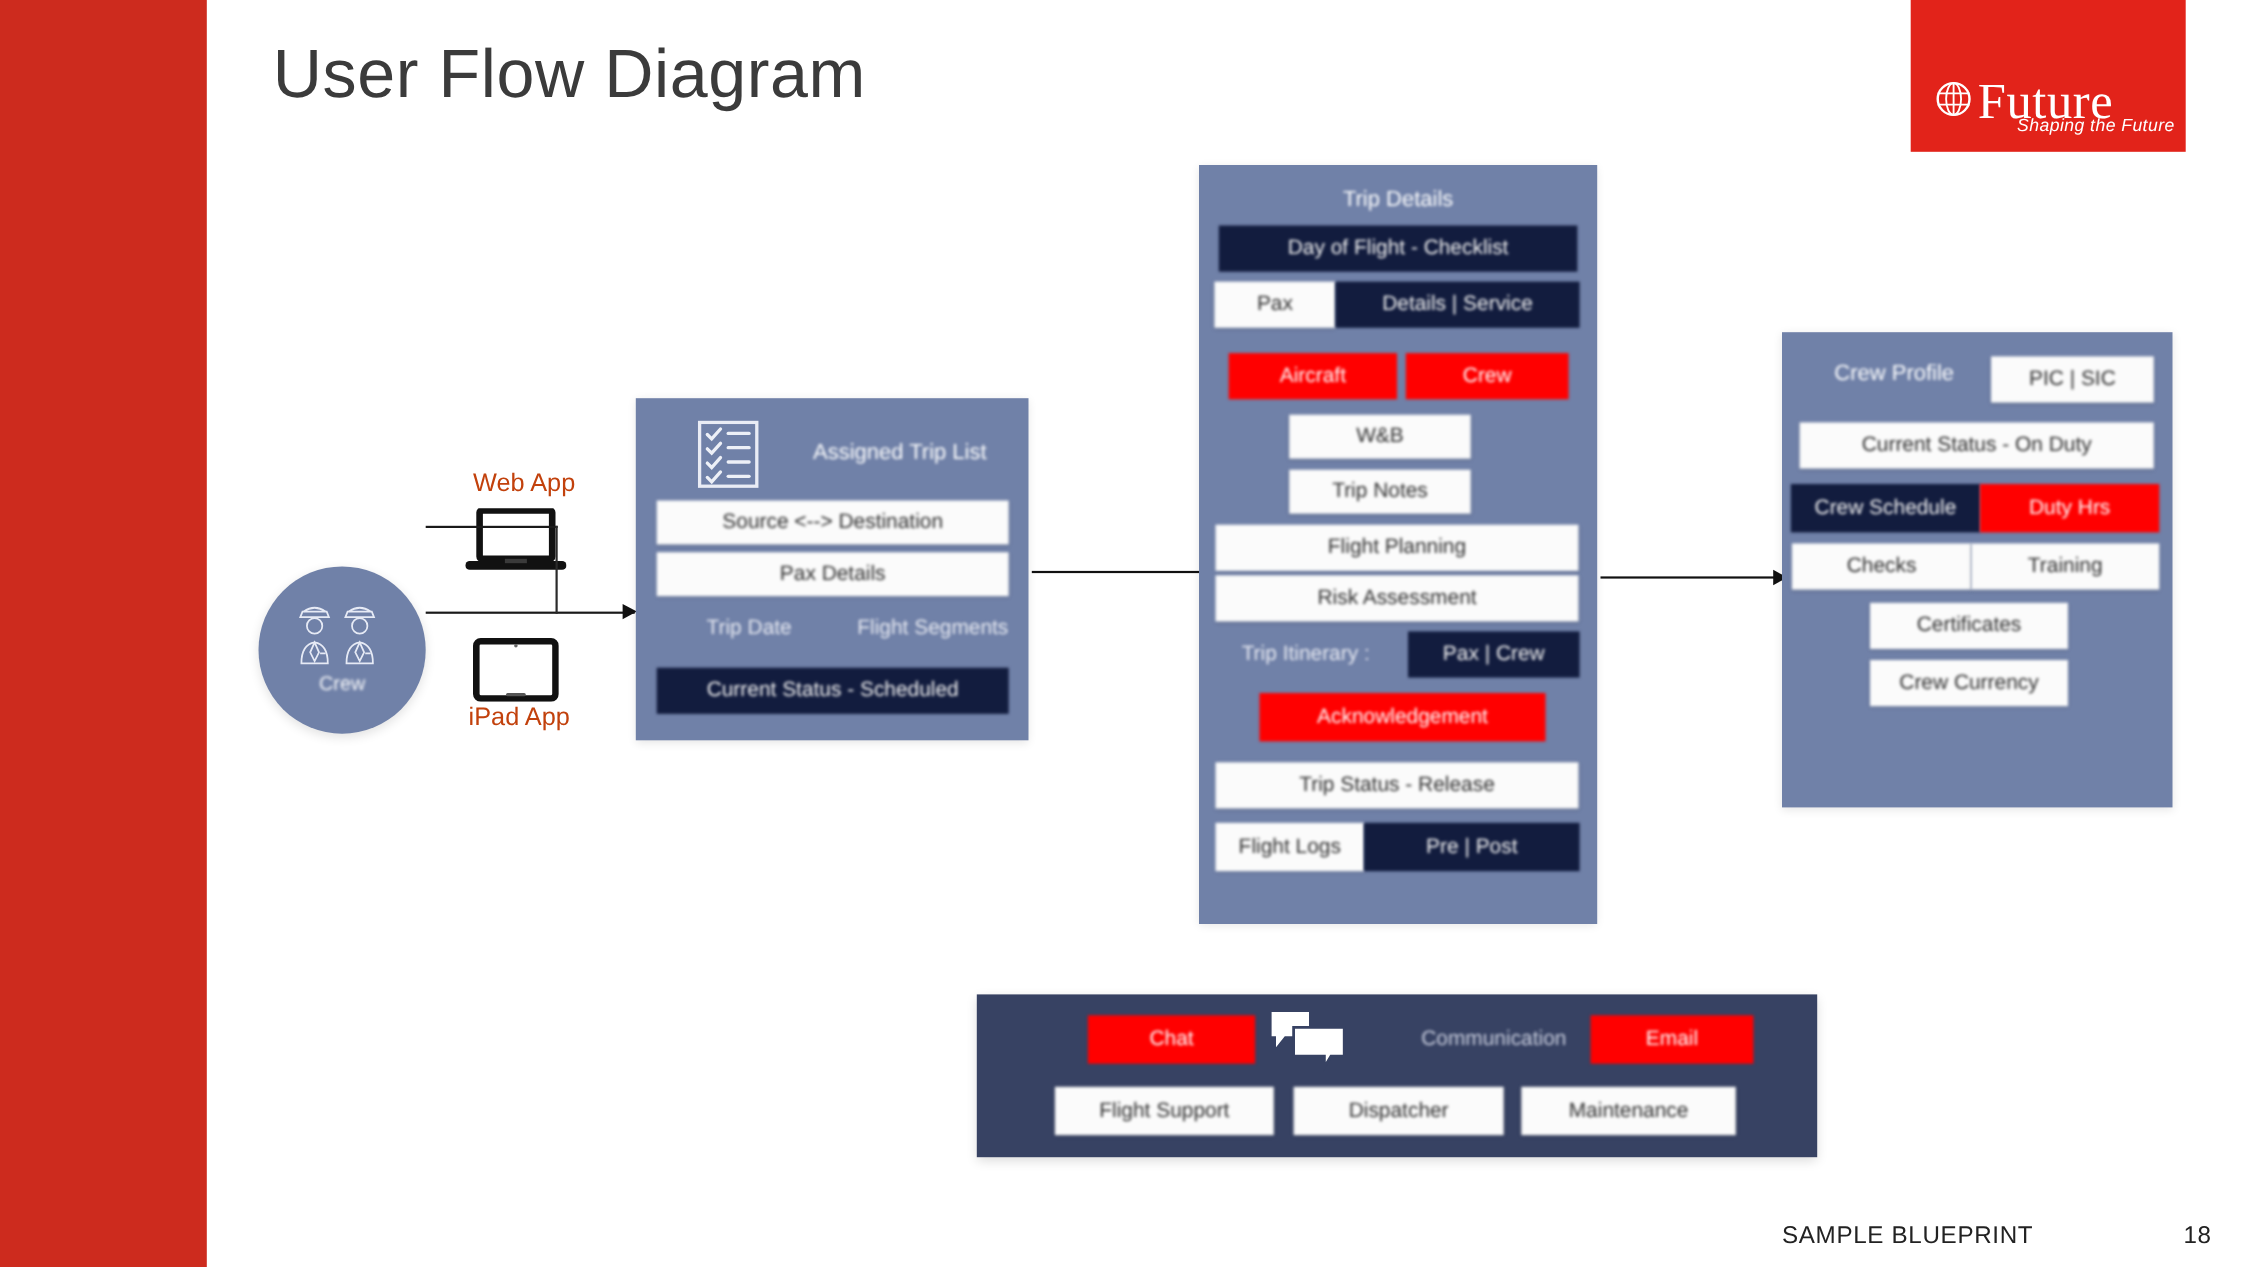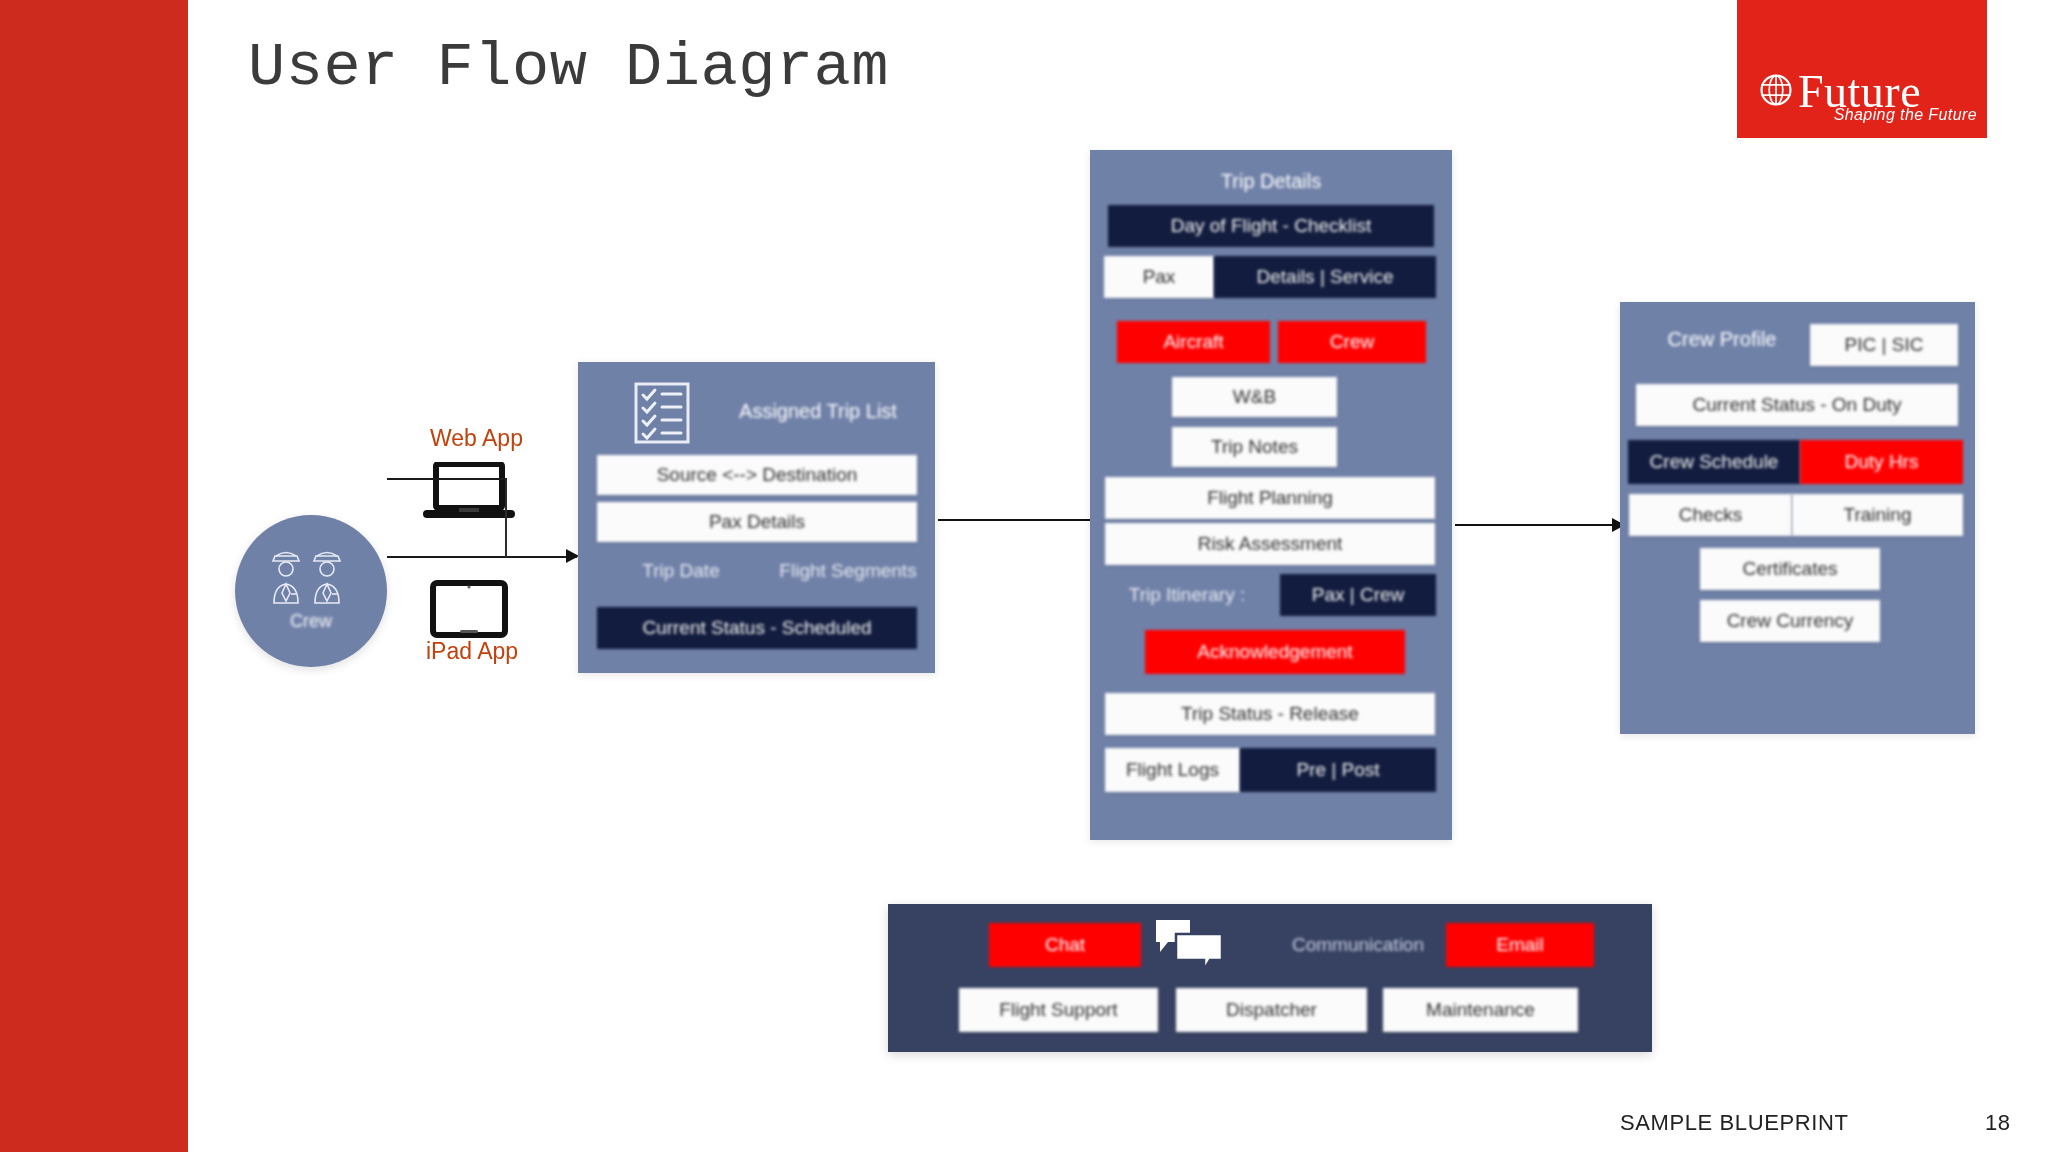--- a/index.html
+++ b/index.html
@@ -14,21 +14,21 @@
 
   
   .redbar{
     position:absolute;left:0;top:0;width:188px;height:1152px;
     background:#CD2B1E;
   }
 
   
   .title{
     position:absolute;left:248px;top:32px;
-    font-family:Liberation Mono, monospace;
+    font-family:Liberation Sans, sans-serif;
     font-size:62px;color:#3B3B3B;letter-spacing:.5px;
     white-space:nowrap;
   }
 
   
   .logo{
     position:absolute;left:1737px;top:0;width:250px;height:138px;
     background:#E2231A;
   }
   .logo-inner{

